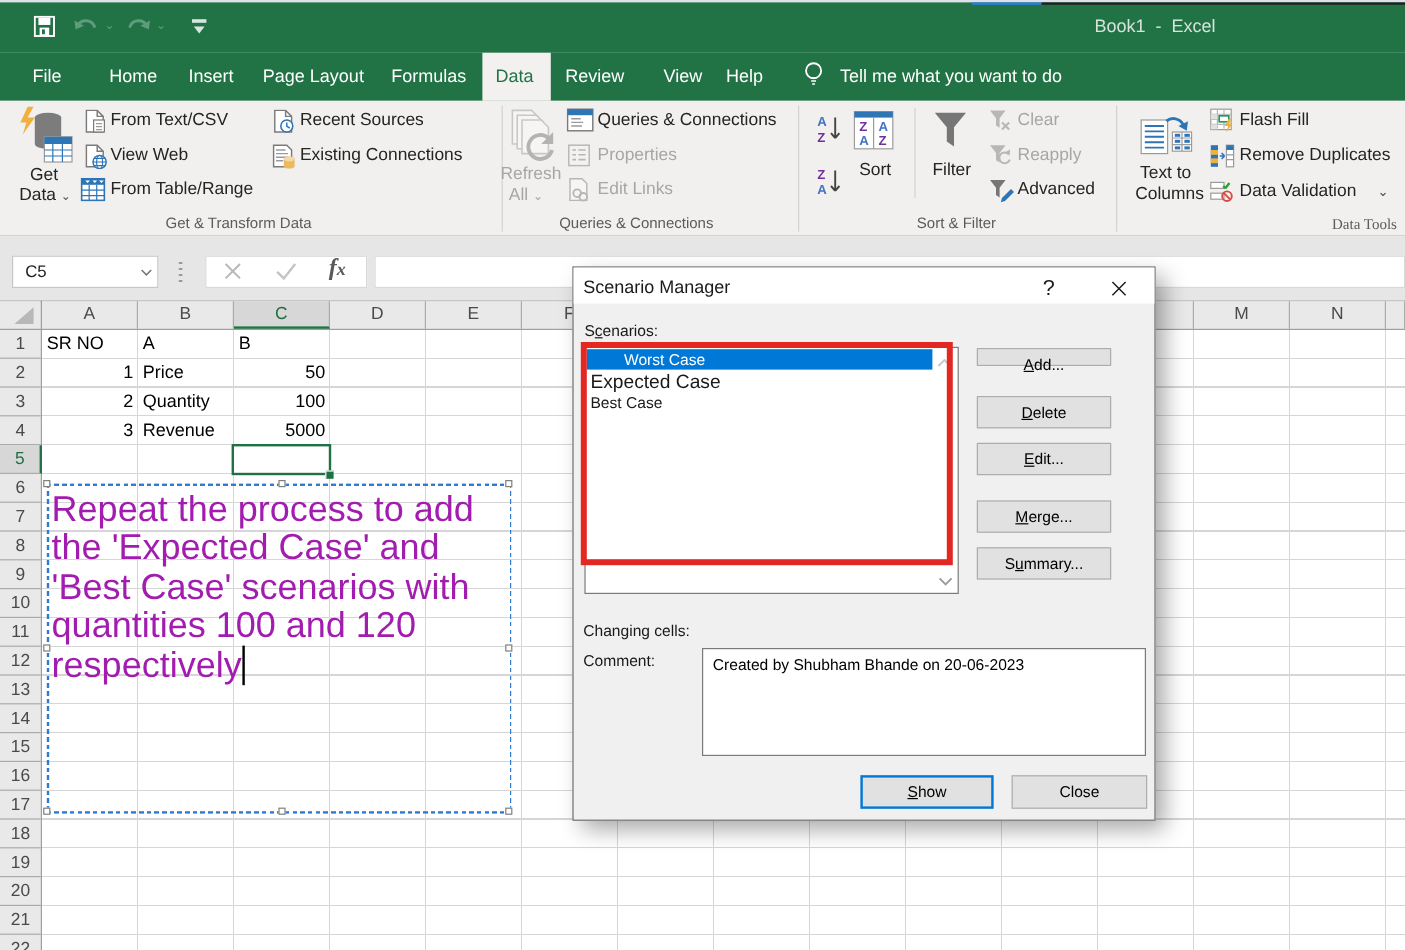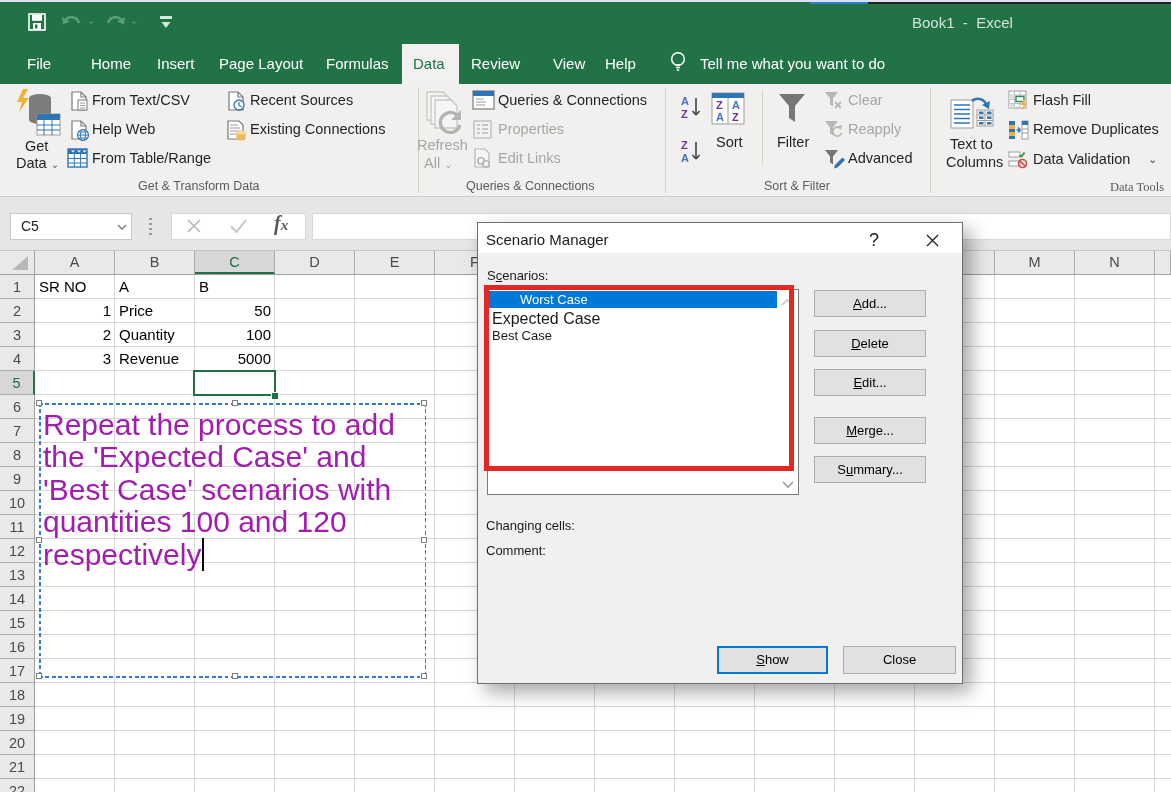--- a/index.html
+++ b/index.html
@@ -106,21 +106,21 @@
   <path d="M11 12 h5 M11 14.5 h5 M11 17 h5" stroke="#9a9a9a" stroke-width="1"></path>
 </svg>
 <div class="ritem" style="left:92px; top:92px;">From Text/CSV</div>
 <svg class="abs" style="left:69px; top:120px;" width="21" height="21" viewBox="0 0 21 21">
   <path d="M3 1 h9 l5 5 v13 H3 z" fill="#fff" stroke="#7a7a7a" stroke-width="1.2"></path>
   <path d="M12 1 v5 h5" fill="none" stroke="#7a7a7a" stroke-width="1.2"></path>
   <circle cx="14" cy="15" r="5.5" fill="#fff" stroke="#2e75b6" stroke-width="1.2"></circle>
   <ellipse cx="14" cy="15" rx="2.5" ry="5.5" fill="none" stroke="#2e75b6" stroke-width="1"></ellipse>
   <path d="M8.5 15 h11 M9.5 12 h9.5 M9.5 18 h9.5" stroke="#2e75b6" stroke-width="1" fill="none"></path>
 </svg>
-<div class="ritem" style="left:92px; top:121px;">Help Web</div>
+<div class="ritem" style="left:92px; top:121px;">View Web</div>
 <svg class="abs" style="left:67px; top:148px;" width="21" height="20" viewBox="0 0 21 20">
   <rect x="1" y="1" width="19" height="18" fill="#fff" stroke="#2e75b6" stroke-width="1.4"></rect>
   <rect x="1" y="1" width="19" height="5" fill="#2e75b6"></rect>
   <path d="M4 2.5 l2 2 l2 -2 z M10 2.5 l2 2 l2 -2 z M15.5 2.5 l2 2 l2 -2 z" fill="#fff"></path>
   <path d="M1 10.5 h19 M1 15 h19 M7.3 6 v13 M13.6 6 v13" stroke="#2e75b6" stroke-width="1" fill="none"></path>
 </svg>
 <div class="ritem" style="left:92px; top:150px;">From Table/Range</div>
 
 <svg class="abs" style="left:226px; top:91px;" width="20" height="20" viewBox="0 0 20 20">
   <path d="M3 1 h9 l5 5 v13 H3 z" fill="#fff" stroke="#7a7a7a" stroke-width="1.2"></path>
@@ -377,24 +377,25 @@
   <div class="abs" style="left:14px; top:104px; font-size:13px; line-height:17px; color:#1a1a1a;">Best Case</div>
   <svg class="abs" style="left:302px; top:74px;" width="14" height="10" viewBox="0 0 14 10">
       <path d="M2 8 L7 3 L12 8" fill="none" stroke="#c9c9c9" stroke-width="1.6"></path>
     </svg>
   <svg class="abs" style="left:303px; top:257px;" width="14" height="10" viewBox="0 0 14 10">
       <path d="M2 2 L7 7 L12 2" fill="none" stroke="#9b9b9b" stroke-width="1.6"></path>
     </svg>
 
   <div class="abs" style="left:6px; top:62px; width:310px; height:186px; border:5px solid #e32722;"></div>
 
-  <div class="btn" style="left:336px; top:67px; width:112px; height:27px; line-height:25px;"><u>A</u>dd...</div>
+  <div class="btn" style="left:336px; top:67px; width:112px; height:15px; line-height:25px;"><u>A</u>dd...</div>
   <div class="btn" style="left:336px; top:107px; width:112px; height:27px; line-height:25px;"><u>D</u>elete</div>
   <div class="btn" style="left:336px; top:146px; width:112px; height:27px; line-height:25px;"><u>E</u>dit...</div>
   <div class="btn" style="left:336px; top:194px; width:112px; height:27px; line-height:25px;"><u>M</u>erge...</div>
   <div class="btn" style="left:336px; top:233px; width:112px; height:27px; line-height:25px;">S<u>u</u>mmary...</div>
 
   <div class="abs" style="left:8px; top:295px; font-size:13px; color:#1a1a1a;">Changing cells:</div>
   <div class="abs" style="left:8px; top:320px; font-size:13px; color:#1a1a1a;">Comment:</div>
+  <div class="abs" style="left:107px; top:317px; width:370px; height:90px; background:#fff; border:1px solid #7a7a7a; font-size:13px; padding:5px 8px;">Created by Shubham Bhande on 20-06-2023</div>
 
   <div class="btn" style="left:239px; top:423px; width:111px; height:28px; line-height:24px; border:2px solid #0078d7;"><u>S</u>how</div>
   <div class="btn" style="left:365px; top:423px; width:113px; height:28px; line-height:26px;">Close</div>
 </div>
 
 </body></html>

